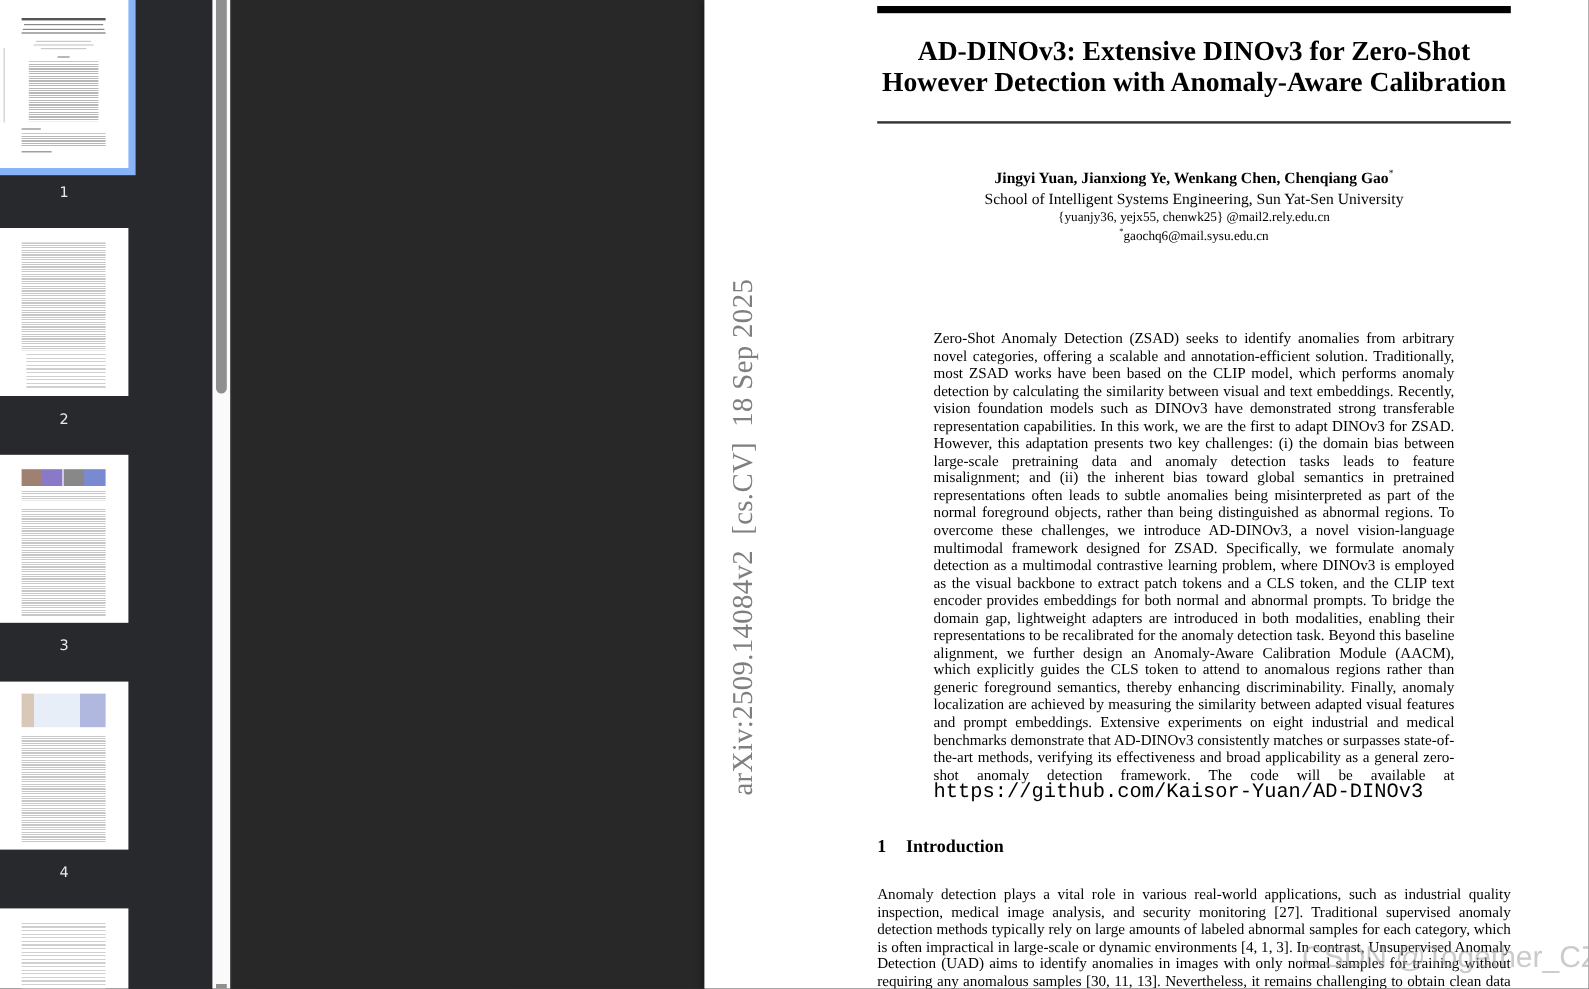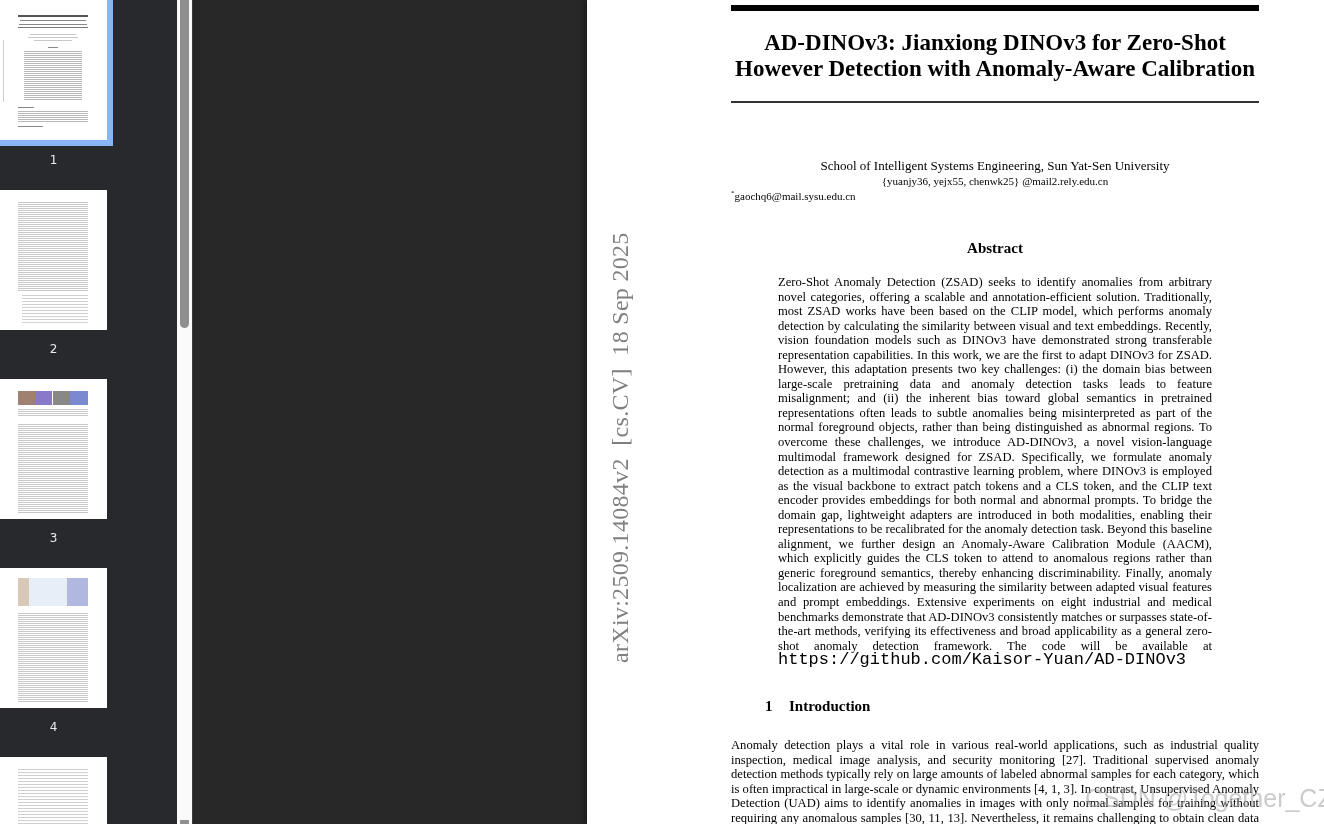--- a/index.html
+++ b/index.html
@@ -26,25 +26,25 @@
   .viewer { position: absolute; left: 193px; top: 0; width: 1131px; height: 824px; background: #282828; }
   .page { position: absolute; left: 587px; top: 0; width: 737px; height: 824px; background: #fff; box-shadow: -2px 0 6px rgba(0,0,0,.4); overflow: hidden; color: #000; }
 
   .rule-top { position: absolute; left: 144px; top: 5px; width: 528px; height: 6px; background: #000; }
   .rule-bot { position: absolute; left: 144px; top: 101px; width: 528px; height: 2px; background: #333; }
   .title { position: absolute; left: 144px; top: 30px; width: 528px; text-align: center; font-weight: bold; font-size: 23px; line-height: 26px; }
   .authors { position: absolute; left: 144px; top: 140px; width: 528px; text-align: center; font-weight: bold; font-size: 13px; }
   .authors sup { font-weight: normal; font-size: 8px; }
   .affil { position: absolute; left: 144px; top: 158px; width: 528px; text-align: center; font-size: 13px; }
   .emails { position: absolute; left: 144px; top: 175px; width: 528px; text-align: center; font-size: 11px; }
-  .email2 { position: absolute; left: 144px; top: 189px; width: 528px; text-align: left; font-size: 11px; }
+  .email2 { position: absolute; left: 144px; top: 189px; width: 528px; text-align: center; font-size: 11px; }
   .abs-head { position: absolute; left: 144px; top: 240px; width: 528px; text-align: center; font-weight: bold; font-size: 15px; }
   .abstract { position: absolute; left: 191px; top: 275px; width: 434px; font-size: 12.6px; line-height: 14.55px; text-align: justify; hyphens: manual; }
   .abstract .mono { font-family: "Liberation Mono", monospace; font-size: 17px; }
-  .sec-head { position: absolute; left: 144px; top: 698px; font-weight: bold; font-size: 15px; margin-left: 34px; }
+  .sec-head { position: absolute; left: 144px; top: 698px; font-weight: bold; font-size: 15px; }
   .sec-head .num { display: inline-block; width: 24px; }
   .intro { position: absolute; left: 144px; top: 738px; width: 528px; font-size: 12.6px; line-height: 14.55px; text-align: justify; }
 
   .arxiv { position: absolute; left: 0; top: 0; width: 480px; height: 36px; font-size: 24px; color: #7f7f7f; white-space: pre; transform-origin: 0 0; transform: translate(20px, 663px) rotate(-90deg); letter-spacing: 0.3px; }
 
   .watermark { position: absolute; left: 1085px; top: 784px; font-family: "Liberation Sans", sans-serif; font-size: 25px; color: rgba(160,160,160,0.55); white-space: nowrap; }
 </style>
 </head>
 <body>
 
@@ -100,29 +100,29 @@
 </div>
 <div class="divider"></div>
 
 <div class="viewer"></div>
 
 <div class="page">
   <div class="arxiv">arXiv:2509.14084v2  [cs.CV]  18 Sep 2025</div>
 
   <div class="rule-top"></div>
   <div class="title">
-    <div>AD-DINOv3: Jianxiong DINOv3 for Zero-Shot</div>
+    <div>AD-DINOv3: Extensive DINOv3 for Zero-Shot</div>
     <div>However Detection with Anomaly-Aware Calibration</div>
   </div>
   <div class="rule-bot"></div>
 
+  <div class="authors"><span>Jingyi Yuan, Jianxiong Ye, Wenkang Chen, Chenqiang Gao</span><sup>*</sup></div>
   <div class="affil">School of Intelligent Systems Engineering, Sun Yat-Sen University</div>
   <div class="emails">{yuanjy36, yejx55, chenwk25} @mail2.rely.edu.cn</div>
   <div class="email2"><sup style="font-size:7px;">*</sup><span>gaochq6@mail.sysu.edu.cn</span></div>
 
-  <div class="abs-head">Abstract</div>
   <div class="abstract"><span>Zero-Shot Anomaly Detection (ZSAD) seeks to identify anomalies from arbitrary novel categories, offering a scalable and annotation-efficient solution. Tradition­ally, most ZSAD works have been based on the CLIP model, which performs anomaly detection by calculating the similarity between visual and text embed­dings. Recently, vision foundation models such as DINOv3 have demonstrated strong transferable representation capabilities. In this work, we are the first to adapt DINOv3 for ZSAD. However, this adaptation presents two key challenges: (i) the domain bias between large-scale pretraining data and anomaly detection tasks leads to feature misalignment; and (ii) the inherent bias toward global semantics in pretrained representations often leads to subtle anomalies being misinterpreted as part of the normal foreground objects, rather than being distinguished as abnormal regions. To overcome these challenges, we introduce AD-DINOv3, a novel vision-language multimodal framework designed for ZSAD. Specifically, we formulate anomaly detection as a multimodal contrastive learning problem, where DINOv3 is employed as the visual backbone to extract patch tokens and a CLS token, and the CLIP text encoder provides embeddings for both normal and abnormal prompts. To bridge the domain gap, lightweight adapters are introduced in both modalities, enabling their representations to be recalibrated for the anomaly detection task. Beyond this baseline alignment, we further design an Anomaly-Aware Calibration Module (AACM), which explicitly guides the CLS token to attend to anomalous regions rather than generic foreground semantics, thereby enhancing discriminabil­ity. Finally, anomaly localization are achieved by measuring the similarity between adapted visual features and prompt embeddings. Extensive experiments on eight industrial and medical benchmarks demonstrate that AD-DINOv3 consistently matches or surpasses state-of-the-art methods, verifying its effectiveness and broad applicability as a general zero-shot anomaly detection framework. The code will be available at</span> <span class="mono">https://github.com/Kaisor-Yuan/AD-DINOv3</span></div>
 
   <div class="sec-head"><span class="num">1</span><span>Introduction</span></div>
   <div class="intro">Anomaly detection plays a vital role in various real-world applications, such as industrial quality inspection, medical image analysis, and security monitoring [27]. Traditional supervised anomaly detection methods typically rely on large amounts of labeled abnormal samples for each category, which is often impractical in large-scale or dynamic environments [4, 1, 3]. In contrast, Unsupervised Anomaly Detection (UAD) aims to identify anomalies in images with only normal samples for training without requiring any anomalous samples [30, 11, 13]. Nevertheless, it remains challenging to obtain clean data for model training</div>
 
   <div class="watermark" style="left:498px;">CSDN @Together_CZ</div>
 </div>
 
 </body></html>

